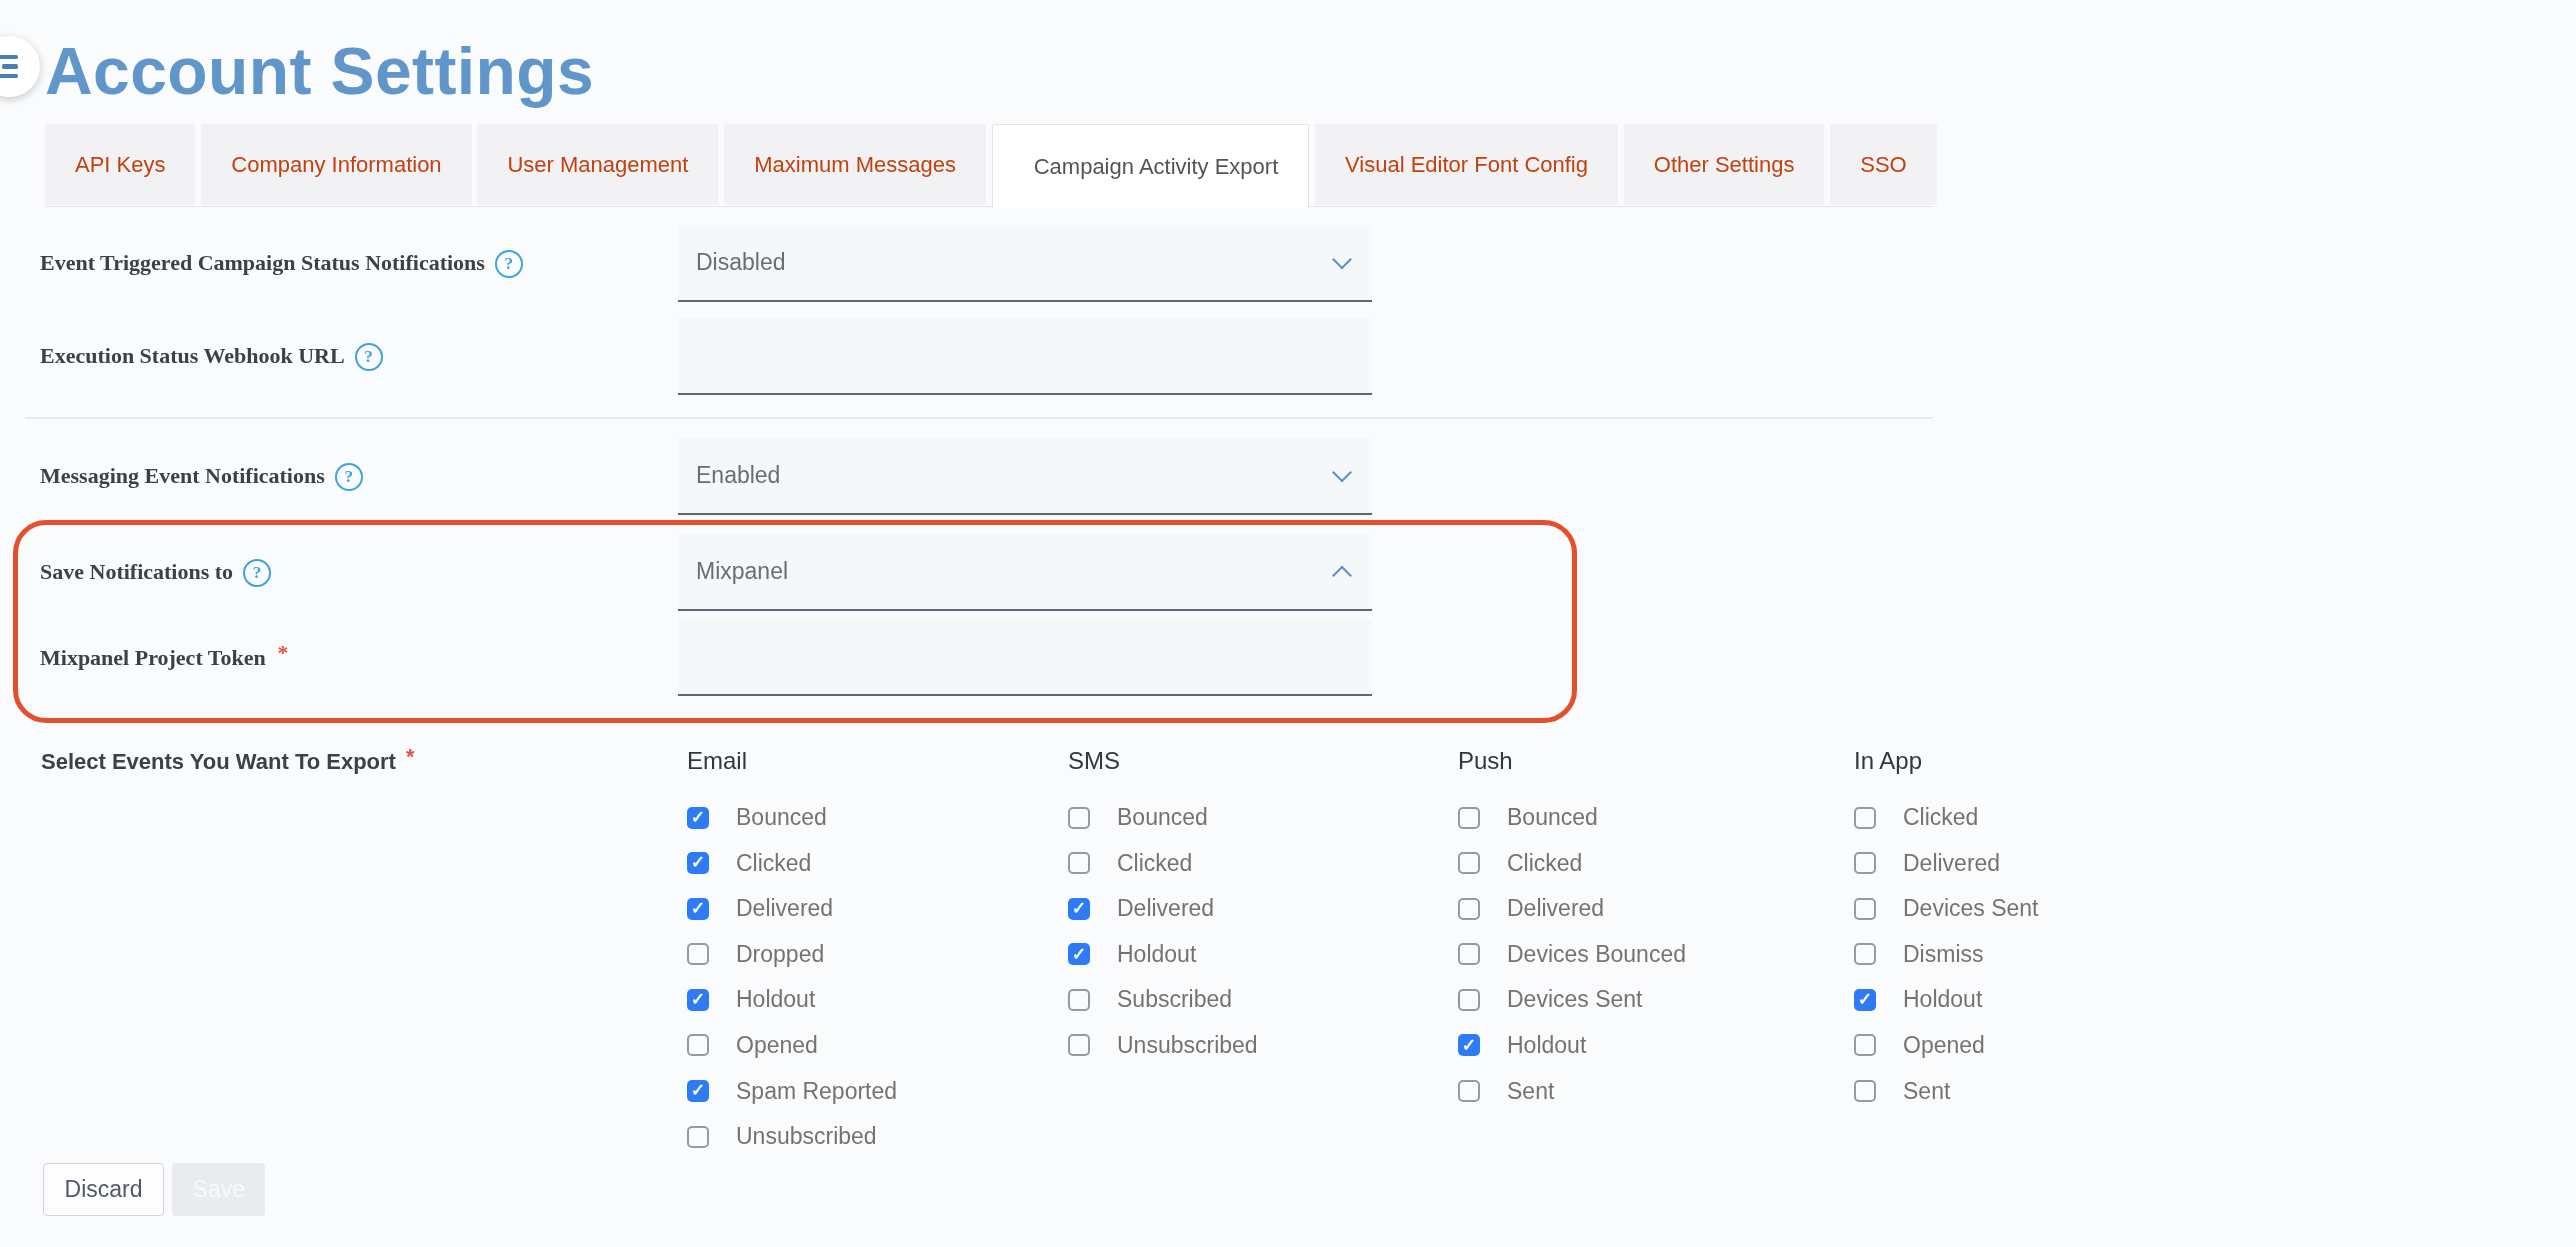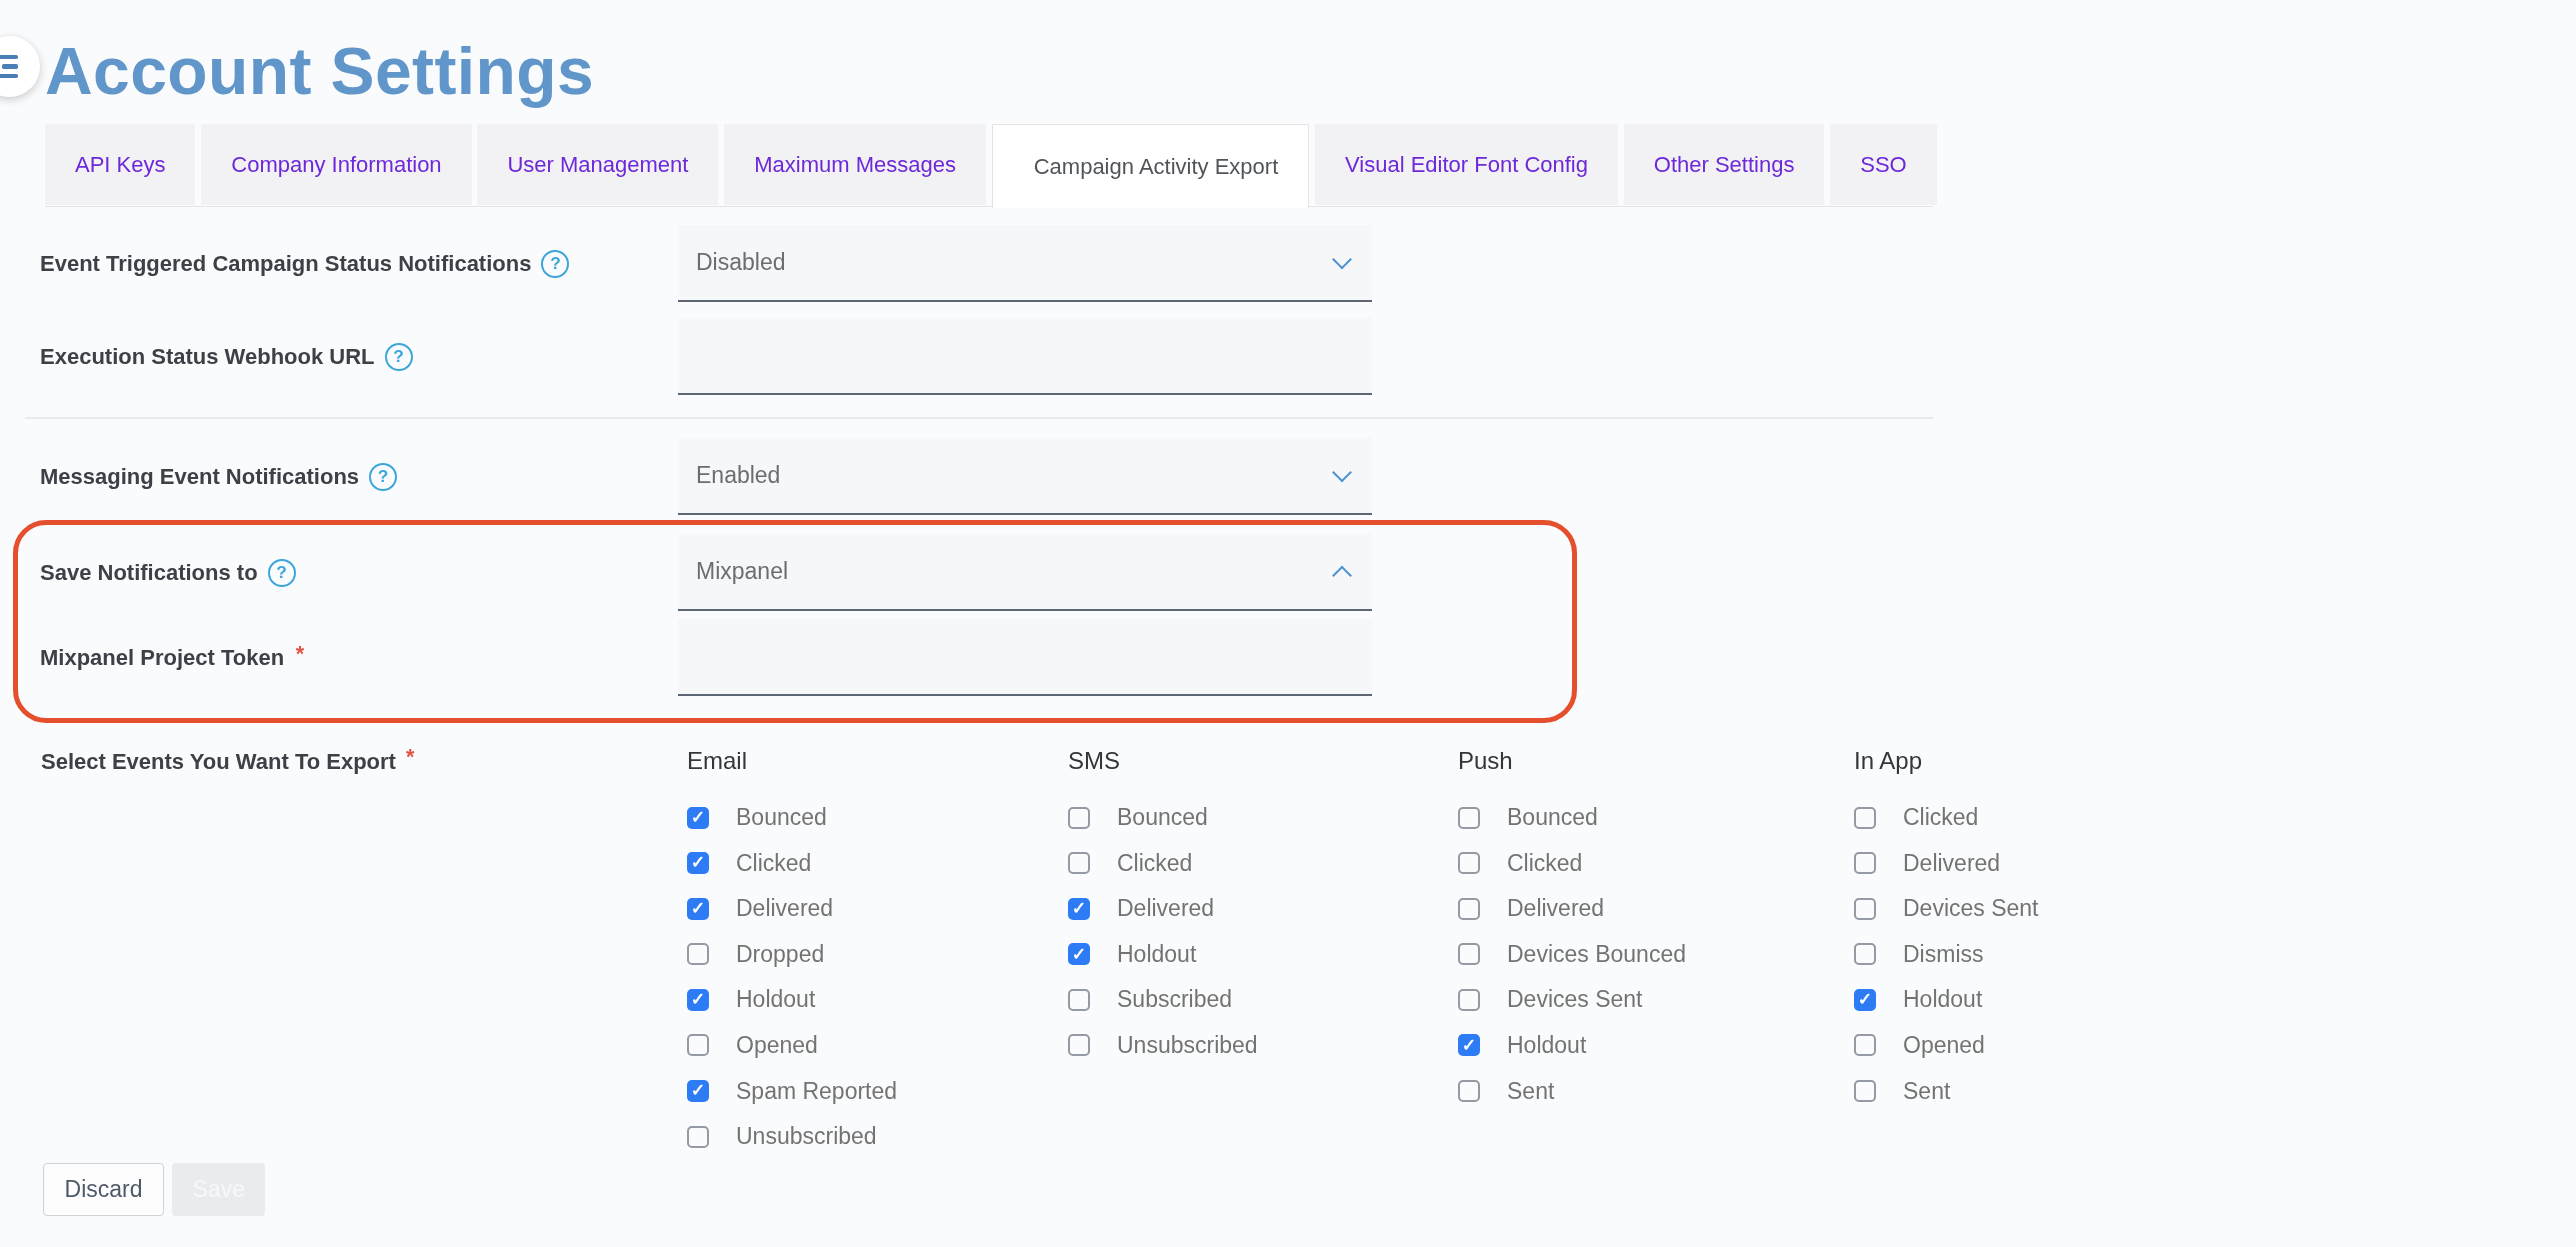--- a/index.html
+++ b/index.html
@@ -14,28 +14,28 @@
   .float-btn .bar { width:21.5px; height:4.1px; border-radius:1.7px; background:#4a7fb5; }
   .float-btn .bar.short { width:16.5px; }
 
   
   .page-title { position:absolute; left:45px; top:33px; font-size:66px; font-weight:700; color:#6096c9; letter-spacing:0.4px; }
 
   
   .tabs-wrap { position:absolute; left:45px; top:124px; width:1888px; border-bottom:1.7px solid #e4e4e6; }
   .tabs { display:flex; gap:5.8px; }
   .tab { height:81px; padding:0 30px; display:flex; align-items:center; background:#f2f2f4;
-    font-size:22px; color:#6d28d9; cursor:pointer; white-space:nowrap; }
+    font-size:22px; color:#c2410c; cursor:pointer; white-space:nowrap; }
   .tab.active { background:#ffffff; border:0.8px solid #e3e3e6; border-bottom:none; color:#515559;
     position:relative; margin-bottom:-1.7px; height:84px; border-radius:1.7px 1.7px 0 0;padding-left:41px; }
 
   
   .form-row { position:absolute; left:40px; display:flex; align-items:center; }
-  .form-label { width:638px; display:flex; align-items:center; gap:10px;
-    font-size:22px; font-weight:600; color:#3d4147; }
+  .form-label { width:638px; display:flex; gap:10px;
+    font-size:22px; font-weight:600; color:#3d4147;font-family:Liberation Serif, serif; }
   .req { color:#e25241; font-size:21.5px; font-weight:600; margin-left:1.7px; position:relative; top:-3.3px; }
   .help { width:28px; height:28px; min-width:28px; border-radius:50%; border:2.1px solid #3ba5dc;
     color:#3ba5dc; font-size:17.3px; font-weight:700; display:flex; align-items:center; justify-content:center; }
   .control { width:694px; height:77px; background:#f6f7f8; border-bottom:2.5px solid #5d6773;
     display:flex; align-items:center; justify-content:space-between; padding:0 18px; }
   .control .value { font-size:23px; color:#696e73;text-align:right; }
   .chev { width:14px; height:14px; border-right:2.5px solid #4a90d2; border-bottom:2.5px solid #4a90d2; margin-right:5px; }
   .chev-down { transform:rotate(45deg) translate(-2.5px,-2.5px); }
   .chev-up { transform:rotate(-135deg) translate(-2.5px,-2.5px); }
 

